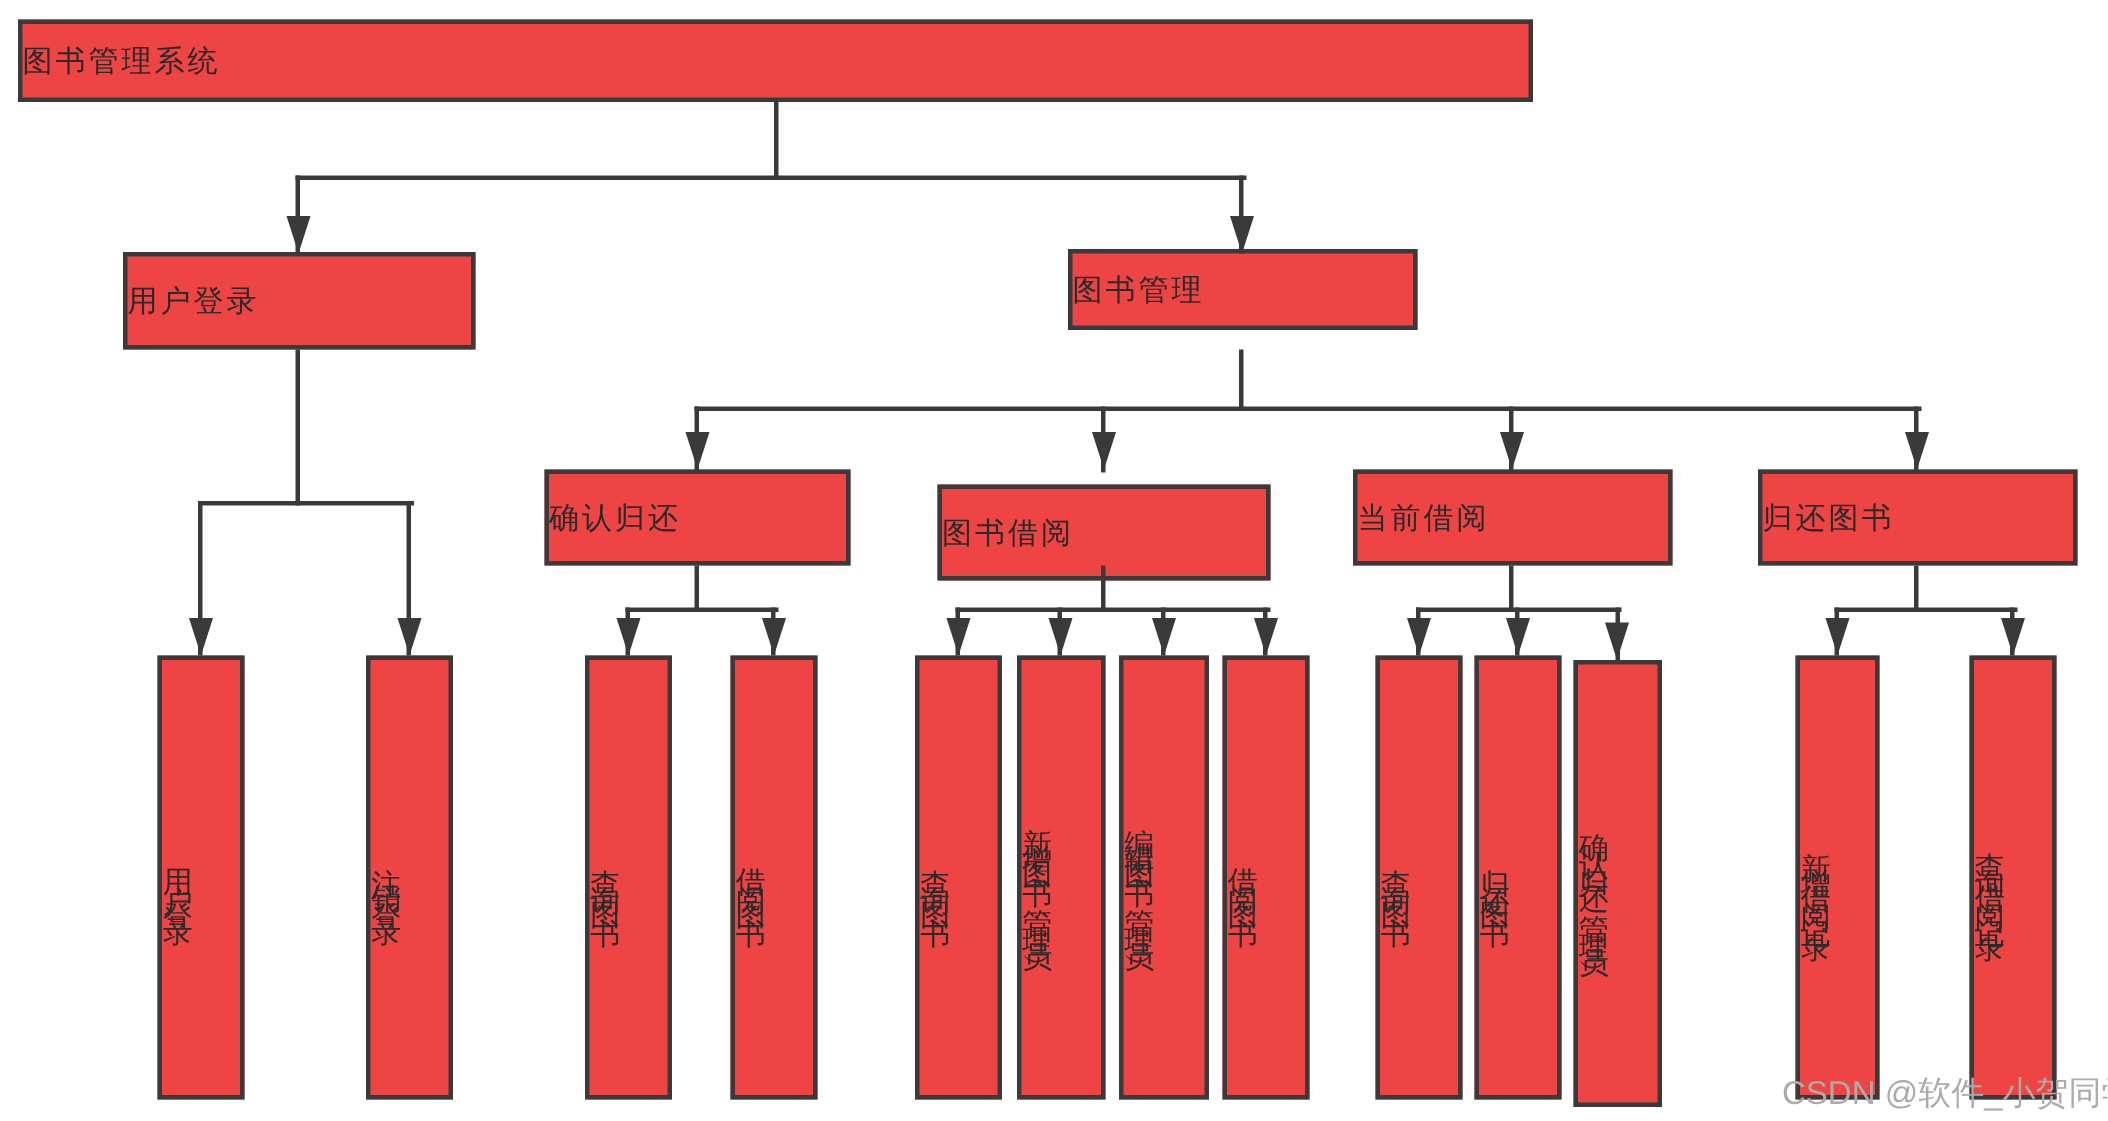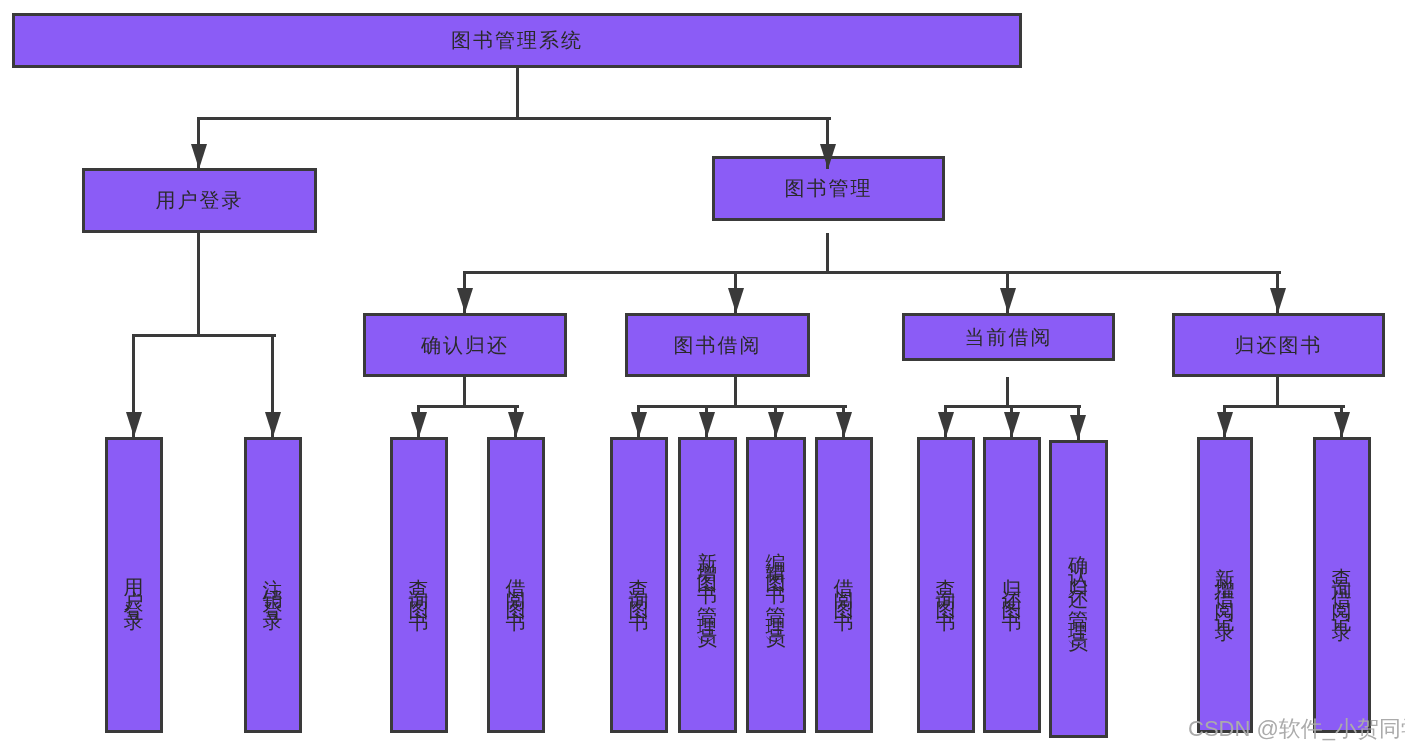--- a/index.html
+++ b/index.html
@@ -14,24 +14,24 @@
     width: 1405px;
     height: 747px;
     background: var(--background);
     font-family: "Liberation Sans", "DejaVu Sans", sans-serif;
     overflow: hidden;
   }
   .hbox, .vbox {
     position: absolute;
     box-sizing: border-box;
     border: 3px solid var(--line);
-    background: #8b5cf6;
+    background: #ef4444;
     display: flex;
     align-items: center;
-    justify-content: center;
+    justify-content: flex-start;
     color: var(--text);
   }
   .hbox { font-size: 20px; letter-spacing: 2px; }
   .vtext {
     writing-mode: vertical-rl;
     text-orientation: mixed;
     font-size: 20px;
     letter-spacing: 11px;
     line-height: 1;
     color: var(--text);
@@ -58,31 +58,31 @@
 
 <div class="stage">
 
   <div class="hbox" style="left:12px; top:13px; width:1010px; height:55px;">
     <span>图书管理系统</span>
   </div>
 
   <div class="hbox" style="left:82px; top:168px; width:235px; height:65px;">
     <span>用户登录</span>
   </div>
-  <div class="hbox" style="left:712px; top:156px; width:233px; height:65px;">
+  <div class="hbox" style="left:712px; top:166px; width:233px; height:54px;">
     <span>图书管理</span>
   </div>
 
   <div class="hbox" style="left:363px; top:313px; width:204px; height:64px;">
     <span>确认归还</span>
   </div>
-  <div class="hbox" style="left:625px; top:313px; width:185px; height:64px;">
+  <div class="hbox" style="left:625px; top:323px; width:222px; height:64px;">
     <span>图书借阅</span>
   </div>
-  <div class="hbox" style="left:902px; top:313px; width:213px; height:48px;">
+  <div class="hbox" style="left:902px; top:313px; width:213px; height:64px;">
     <span>当前借阅</span>
   </div>
   <div class="hbox" style="left:1172px; top:313px; width:213px; height:64px;">
     <span>归还图书</span>
   </div>
 
   <div class="vbox" style="left:105px; top:437px; width:58px; height:296px;">
     <span class="vtext">用户登录</span>
   </div>
   <div class="vbox" style="left:244px; top:437px; width:58px; height:296px;">

